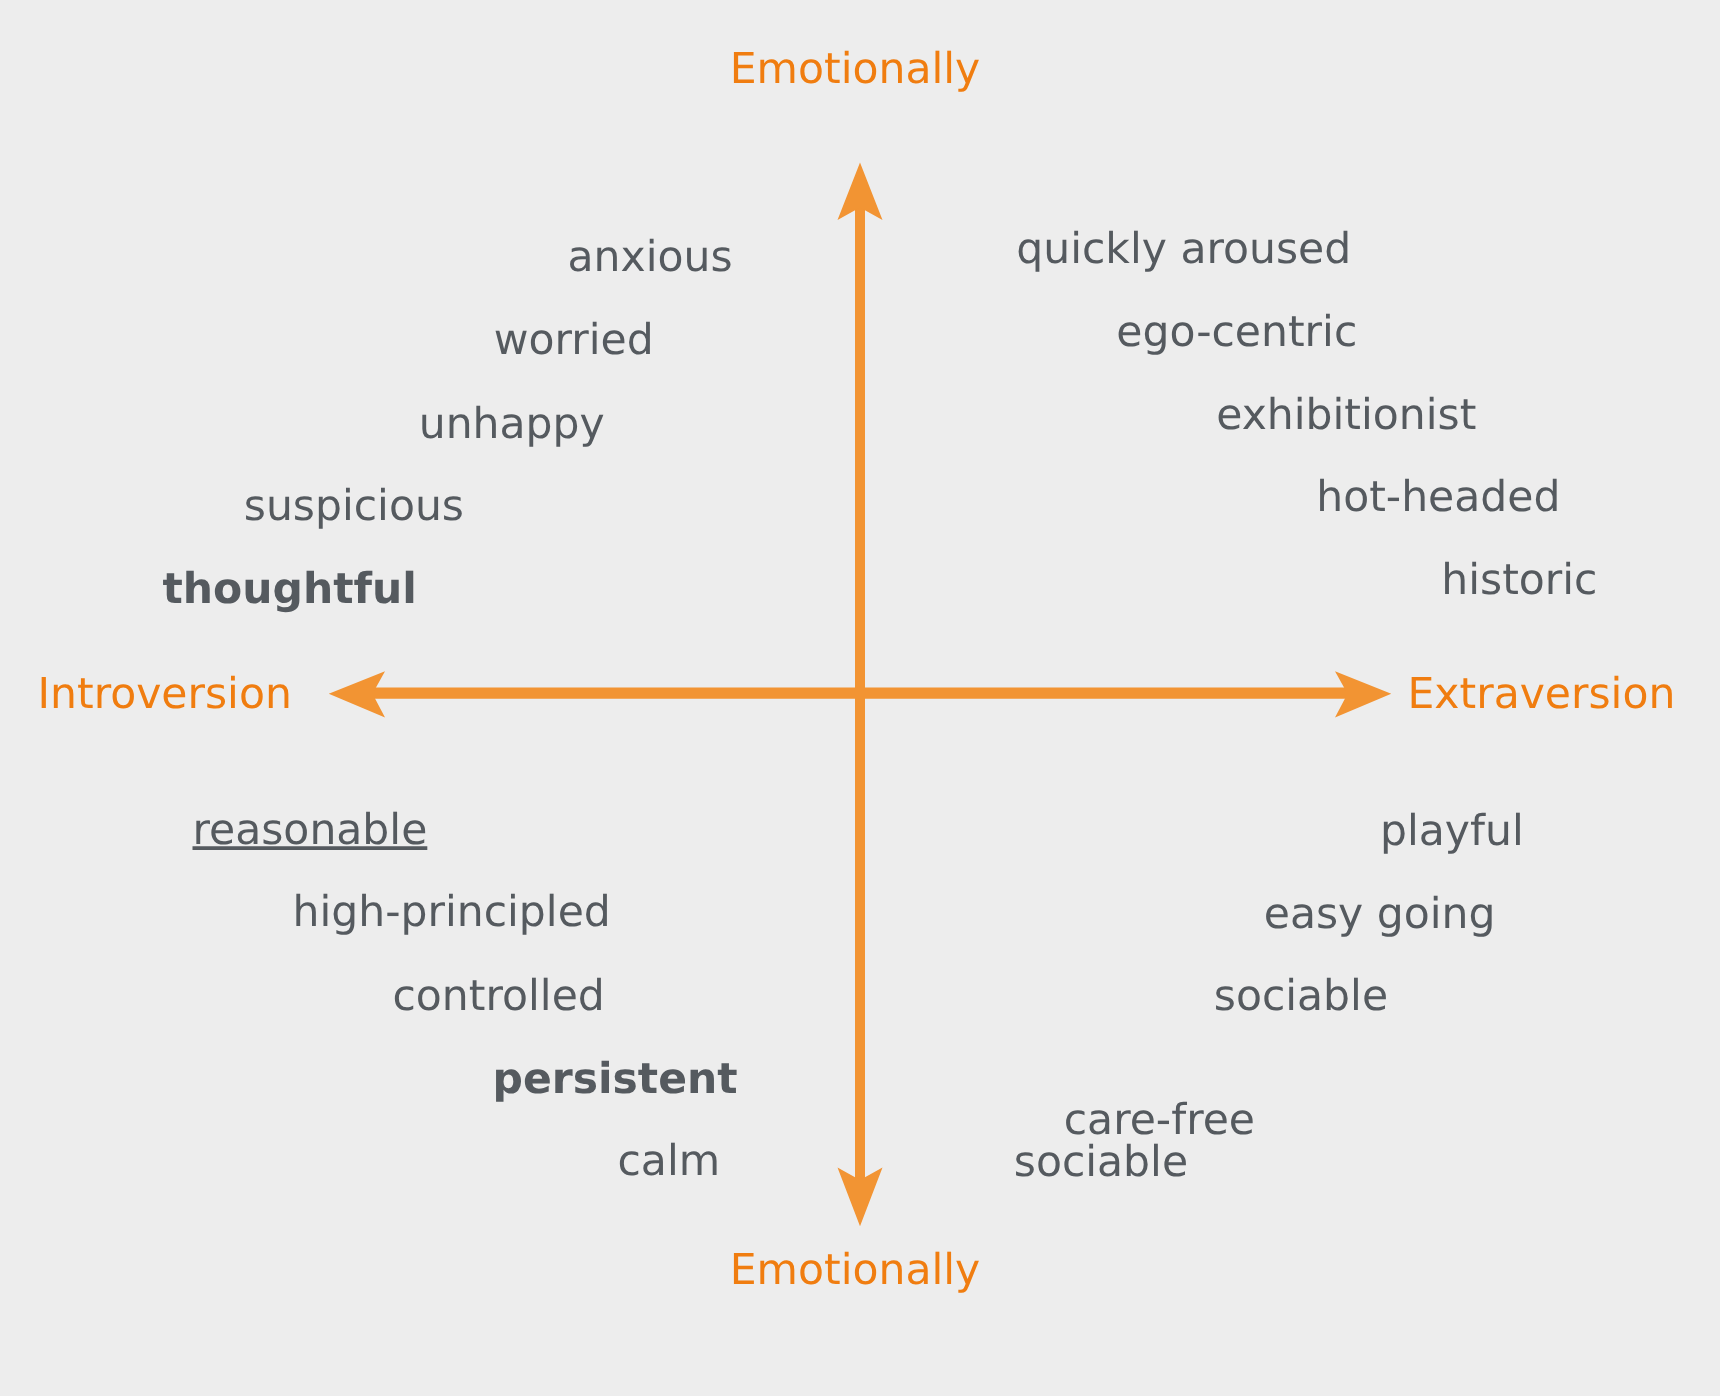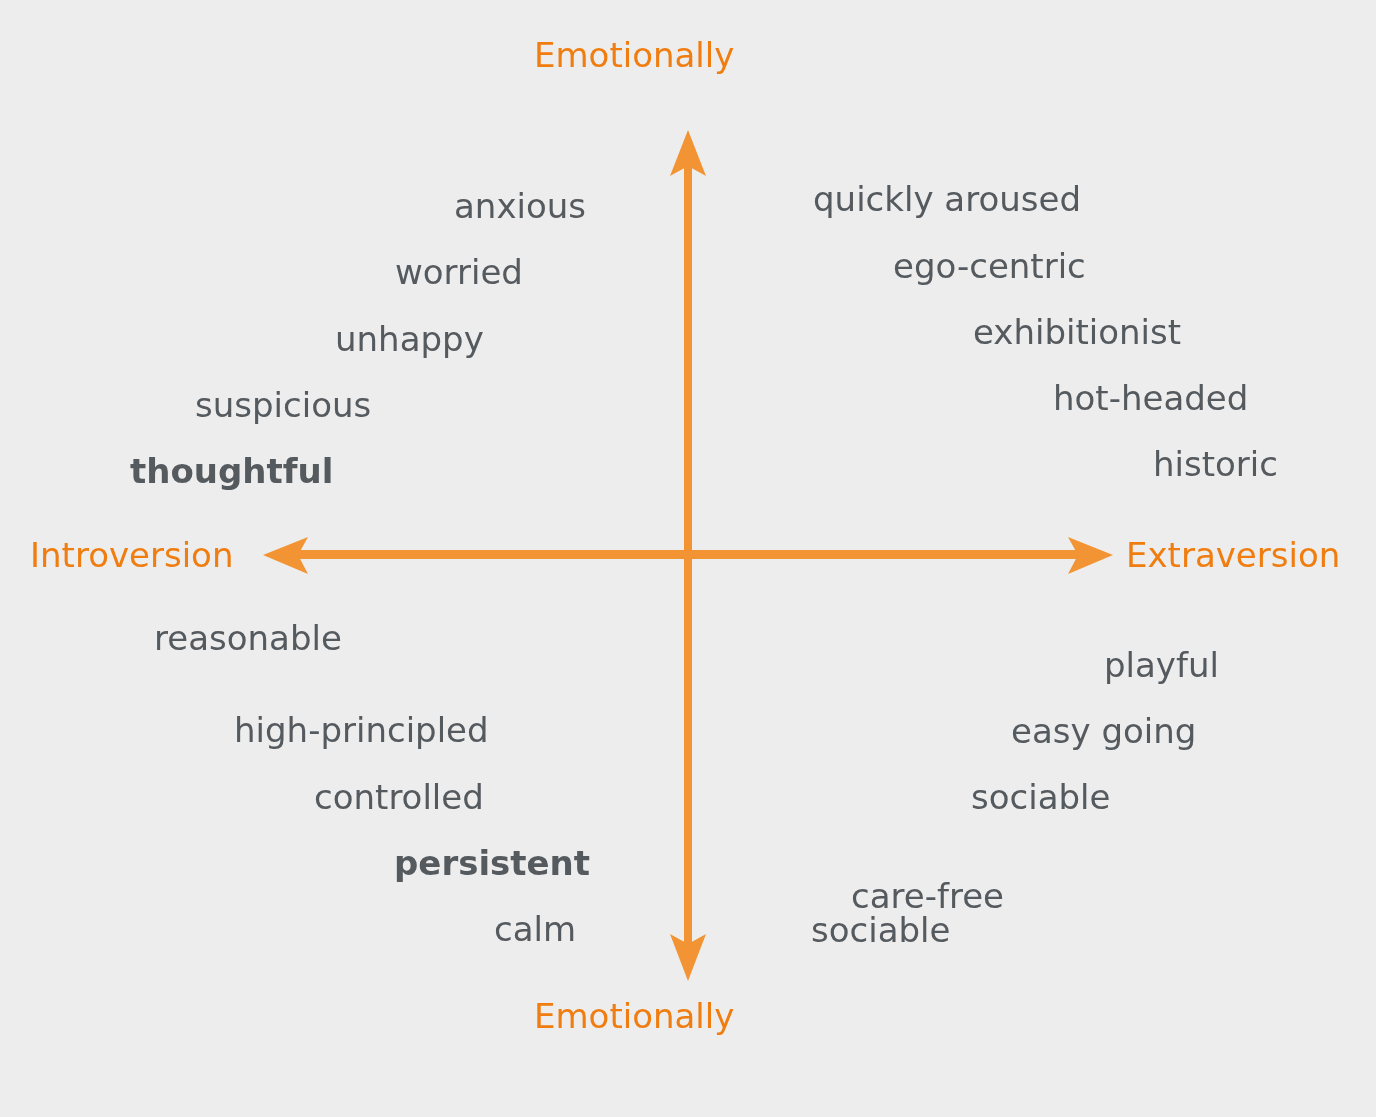--- a/index.html
+++ b/index.html
@@ -9,20 +9,21 @@
       position: relative;
       overflow: hidden;
       font-family: "DejaVu Sans", "Liberation Sans", sans-serif;
     }
     .axes { position: absolute; left: 0; top: 0; width: 1376px; height: 1117px; }
     .axis-label {
       position: absolute;
       color: #f07d10;
       font-size: 34px;
       line-height: 42px;
+      text-align: center;
       white-space: nowrap;
     }
     .pole-top { left: 534px; top: 34px; width: 300px; }
     .pole-bottom { left: 534px; top: 995px; width: 300px; }
     .pole-left { left: 30px; top: 534px; text-align: left; }
     .pole-right { left: 1126px; top: 534px; text-align: left; }
     .trait {
       position: absolute;
       color: #555a5f;
       font-size: 34px;
@@ -65,21 +66,21 @@
 
 <div>
   <span class="trait" style="left:813px; top:184px;">quickly aroused</span>
   <span class="trait" style="left:893px; top:251px;">ego-centric</span>
   <span class="trait" style="left:973px; top:317px;">exhibitionist</span>
   <span class="trait" style="left:1053px; top:383px;">hot-headed</span>
   <span class="trait" style="left:1153px; top:449px;">historic</span>
 </div>
 
 <div>
-  <span class="trait" style="left:154px; top:623px;">reasonable</span>
+  <span class="trait" style="left:154px; top:649px;text-decoration:underline;">reasonable</span>
   <span class="trait" style="left:234px; top:715px;">high-principled</span>
   <span class="trait" style="left:314px; top:782px;">controlled</span>
   <span class="trait" style="left:394px; top:848px;font-weight:bold;">persistent</span>
   <span class="trait" style="left:494px; top:914px;">calm</span>
 </div>
 
 <div>
   <span class="trait" style="left:1104px; top:650px;">playful</span>
   <span class="trait" style="left:1011px; top:716px;">easy going</span>
   <span class="trait" style="left:971px; top:782px;">sociable</span>

